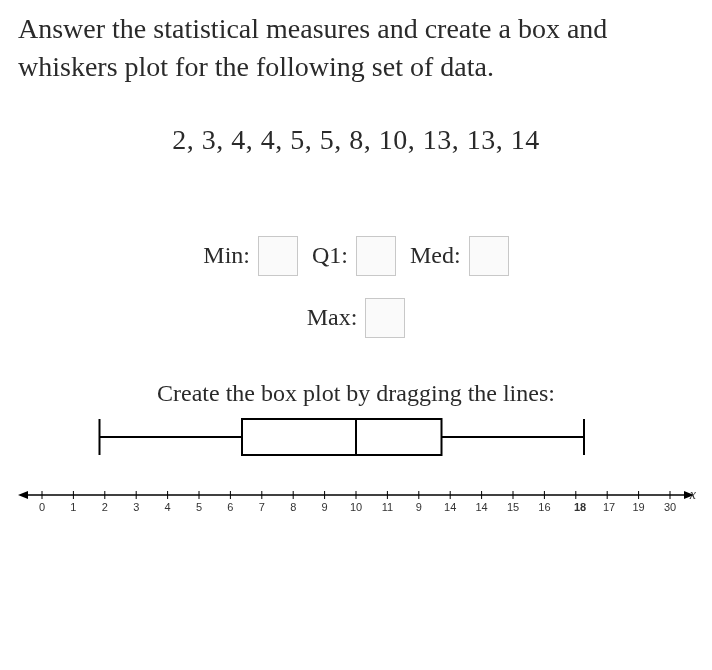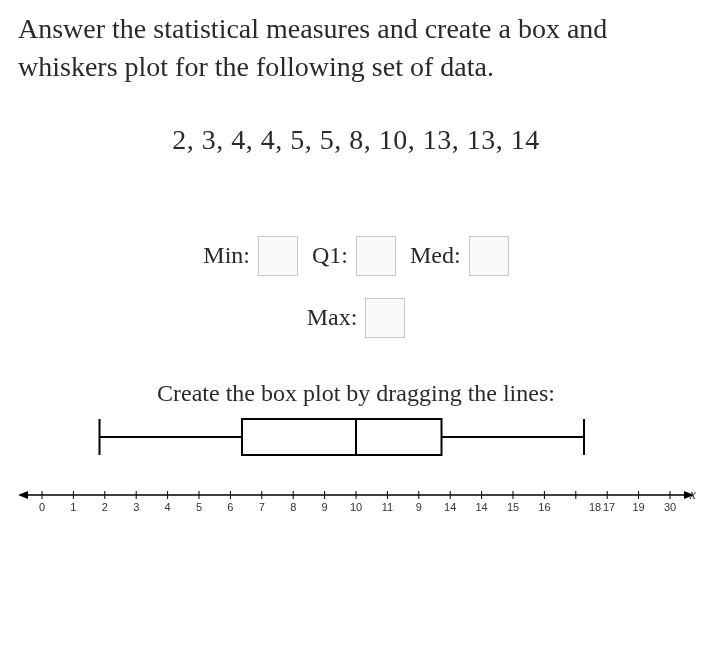--- a/index.html
+++ b/index.html
@@ -160,18 +160,18 @@
       <span class="tick-label" style="left: 275.2px;">8</span>
       <span class="tick-label" style="left: 306.6px;">9</span>
       <span class="tick-label" style="left: 338px;">10</span>
       <span class="tick-label" style="left: 369.4px;">11</span>
       <span class="tick-label" style="left: 400.8px;">9</span>
       <span class="tick-label" style="left: 432.2px;">14</span>
       <span class="tick-label" style="left: 463.6px;">14</span>
       <span class="tick-label" style="left: 495px;">15</span>
       <span class="tick-label" style="left: 526.4px;">16</span>
       <span class="tick-label" style="left: 591px;">17</span>
-      <span class="tick-label" style="left: 577px;">18</span>
+      <span class="tick-label" style="left: 562px; font-weight: bold;">18</span>
       <span class="tick-label" style="left: 620.6px;">19</span>
       <span class="tick-label" style="left: 652px;">30</span>
     </div>
   <span class="axis-x-label">x</span>
 </div>
 
 </body></html>

